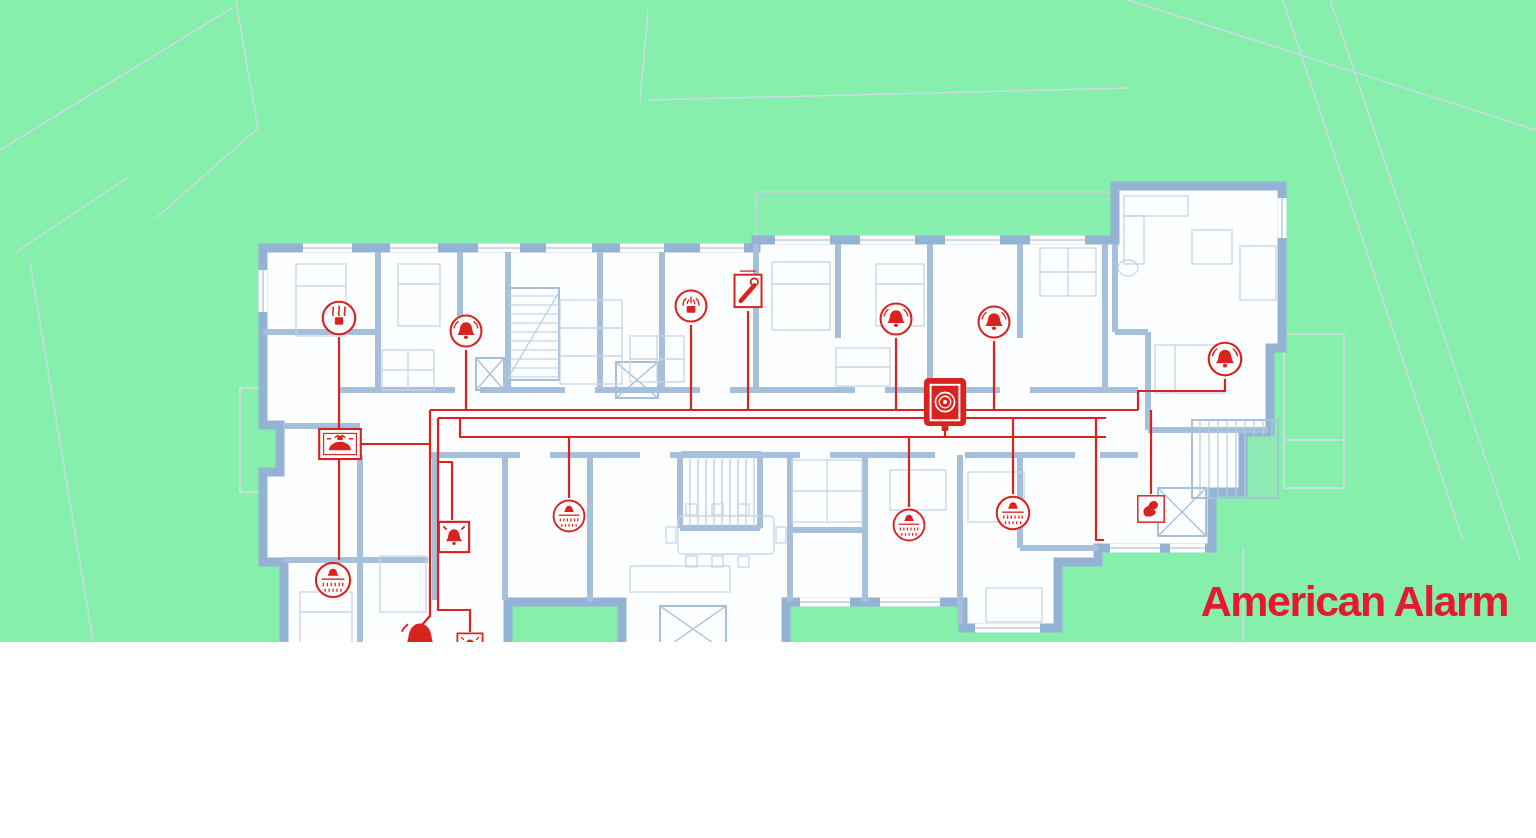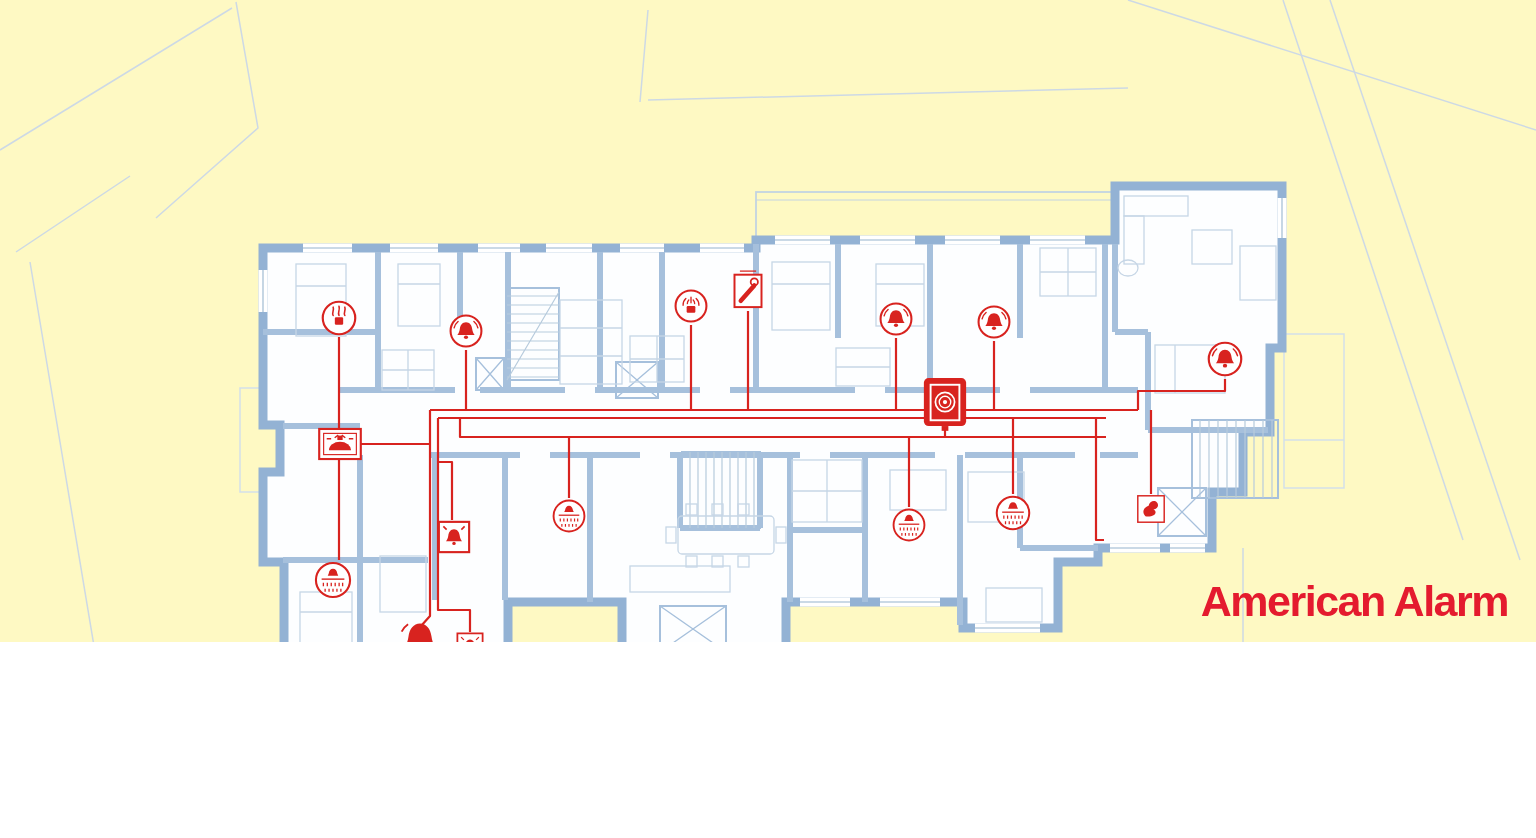--- a/index.html
+++ b/index.html
@@ -6,21 +6,21 @@
     --alarm-red:#d8231f;
     --brand-red:#e41b2e;
     --wall:#93b2d4;
     --wall-thin:#a6c0dc;
     --faint:#c6d6e6;
     --street:#cdd9e5;
     --stair:#b7cbdd;
   }
   html,body{margin:0;padding:0;background:#ffffff;}
   .stage{
-    position:relative;width:1536px;height:642px;background:#fef9c3;
+    position:relative;width:1536px;height:642px;background:#86efac;
     overflow:hidden;font-family:"Liberation Sans",sans-serif;
   }
   .plan-svg{position:absolute;inset:0;}
   .wire{fill:none;stroke:var(--alarm-red);stroke-width:2.2;stroke-linejoin:round;}
   .device{color:var(--alarm-red);}
   .brand{
     position:absolute;right:28px;bottom:16px;
     font-size:43px;font-weight:700;letter-spacing:-1.5px;
     color:var(--brand-red);white-space:nowrap;
   }

